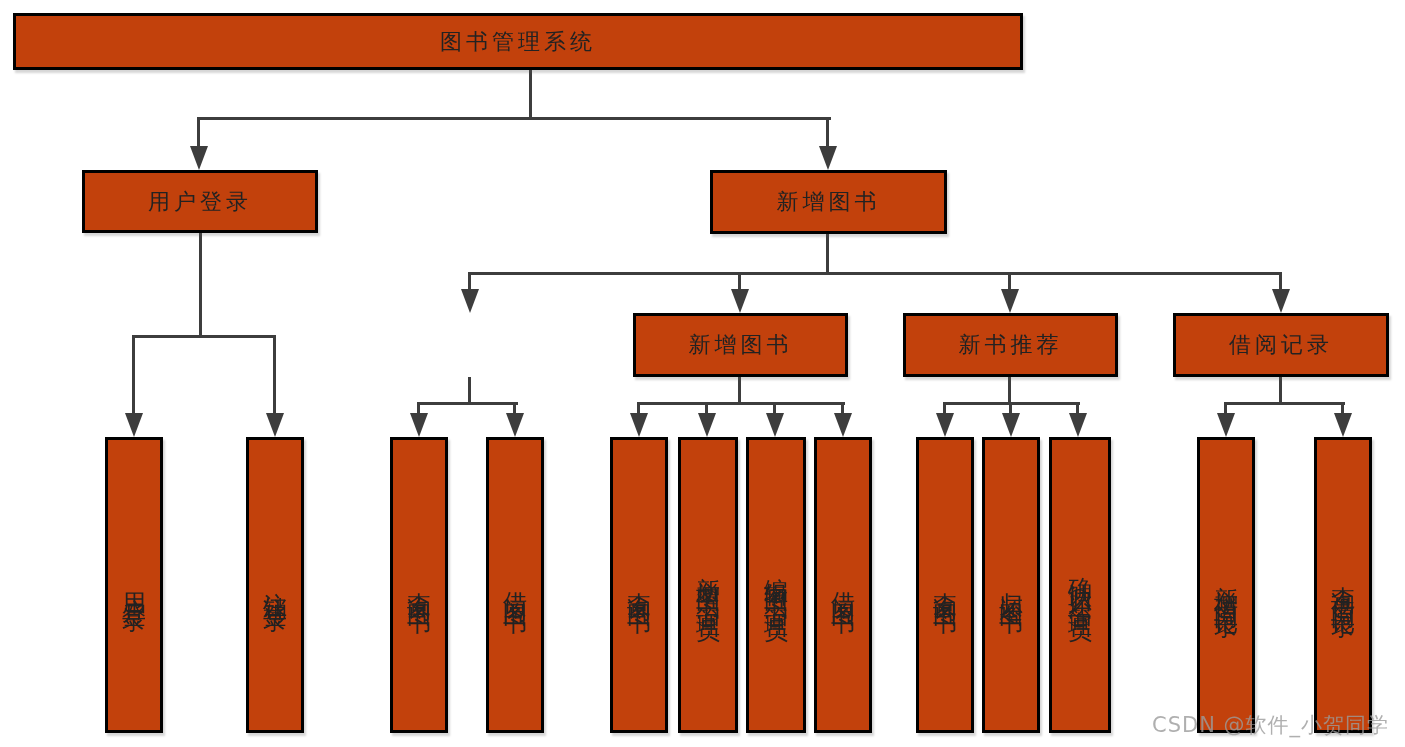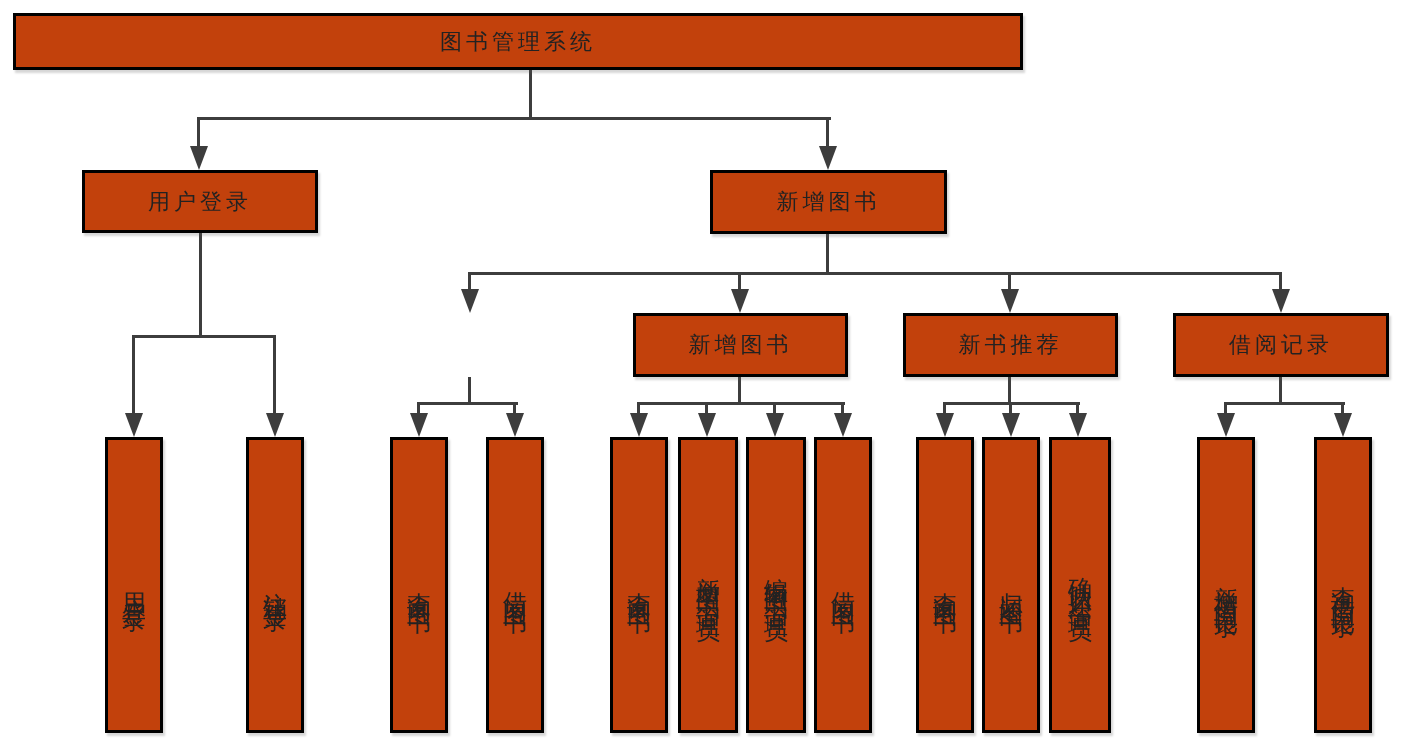--- a/index.html
+++ b/index.html
@@ -112,13 +112,14 @@
   <div class="node vnode" style="left:746px;top:437px;width:60px;height:296px;">编辑图书（管理员）</div>
   <div class="node vnode" style="left:814px;top:437px;width:58px;height:296px;">借阅图书</div>
 
   <div class="node vnode" style="left:916px;top:437px;width:58px;height:296px;">查询图书</div>
   <div class="node vnode" style="left:982px;top:437px;width:58px;height:296px;">归还图书</div>
   <div class="node vnode" style="left:1049px;top:437px;width:62px;height:296px;">确认归还（管理员）</div>
 
   <div class="node vnode" style="left:1197px;top:437px;width:58px;height:296px;">新增借阅记录</div>
   <div class="node vnode" style="left:1314px;top:437px;width:58px;height:296px;">查询借阅记录</div>
 
+  <div class="watermark">CSDN @软件_小贺同学</div>
 </div>
 
 </body></html>

